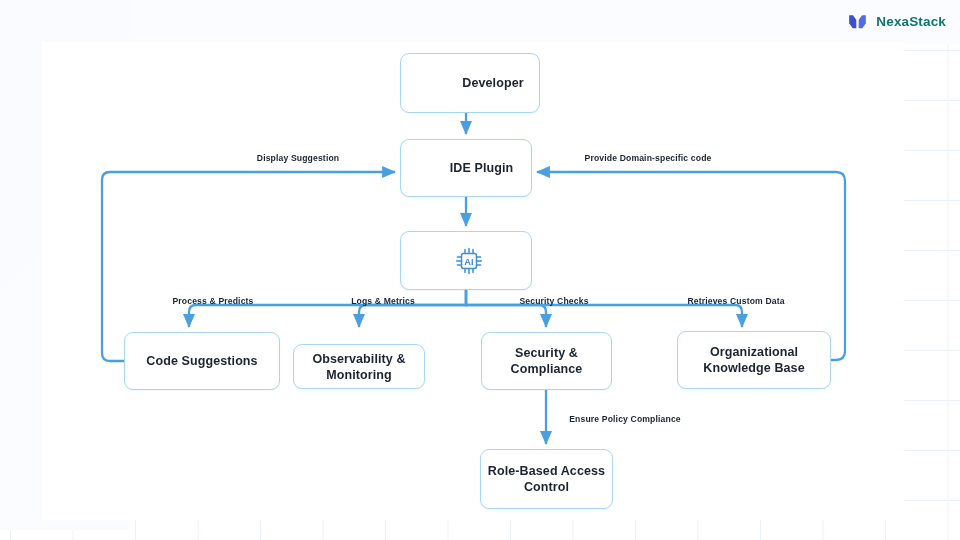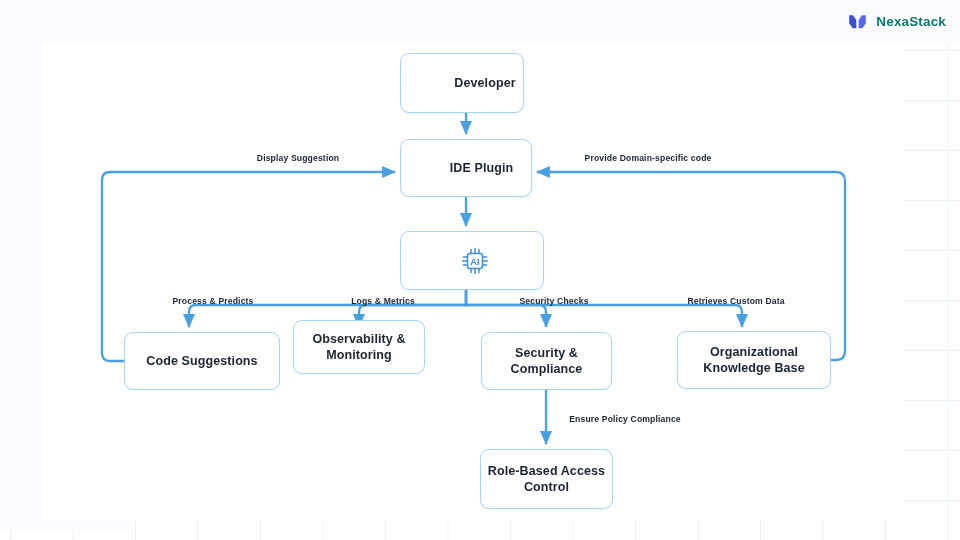--- a/index.html
+++ b/index.html
@@ -110,29 +110,29 @@
 
       <path d="M466,290 L466,305 L196,305 Q189,305 189,312 L189,327"></path>
       <path d="M466,290 L466,305 L366,305 Q359,305 359,312 L359,327"></path>
       <path d="M466,290 L466,305 L539,305 Q546,305 546,312 L546,327"></path>
       <path d="M466,290 L466,305 L735,305 Q742,305 742,312 L742,327"></path>
 
       <path d="M546,390 L546,444"></path>
     </g>
   </svg>
 
-  <div class="node" id="node-developer" style="left:400px;top:53px;width:124px;height:60px;padding-left:46px;">
+  <div class="node" id="node-developer" style="left:400px;top:53px;width:140px;height:60px;padding-left:46px;">
     <span class="label">Developer</span>
   </div>
 
   <div class="node" id="node-ide" style="left:400px;top:139px;width:132px;height:58px;padding-left:31px;">
     <span class="label">IDE Plugin</span>
   </div>
 
-  <div class="node" id="node-ai" style="left:400px;top:231px;width:144px;height:59px;">
+  <div class="node" id="node-ai" style="left:400px;top:231px;width:132px;height:59px;">
     <span style="flex:0 0 auto;display:flex;">
       <svg width="34" height="34" viewBox="0 0 34 34" aria-hidden="true">
         <g stroke="#3f8fd6" stroke-width="1.5" stroke-linecap="round" fill="none">
           <rect x="9.5" y="9.5" width="15" height="15" rx="2.2"></rect>
 
           <path d="M13,9.5 L13,5.4 M17,9.5 L17,4.6 M21,9.5 L21,5.4"></path>
 
           <path d="M13,24.5 L13,28.6 M17,24.5 L17,29.4 M21,24.5 L21,28.6"></path>
 
           <path d="M9.5,13 L5.4,13 M9.5,17 L4.6,17 M9.5,21 L5.4,21"></path>
@@ -141,21 +141,21 @@
         </g>
         <text x="17" y="20.6" text-anchor="middle" font-family="Liberation Sans, sans-serif" font-size="9.4" font-weight="700" fill="#3f8fd6">AI</text>
       </svg>
     </span>
   </div>
 
   <div class="node" style="left:124px;top:332px;width:156px;height:58px;">
     <span class="label">Code Suggestions</span>
   </div>
 
-  <div class="node" style="left:293px;top:320px;width:132px;height:54px;">
+  <div class="node" style="left:293px;top:344px;width:132px;height:45px;">
     <span class="label">Observability &amp;
 Monitoring</span>
   </div>
 
   <div class="node" style="left:481px;top:332px;width:131px;height:58px;">
     <span class="label">Security &amp;
 Compliance</span>
   </div>
 
   <div class="node" style="left:677px;top:331px;width:154px;height:58px;">

